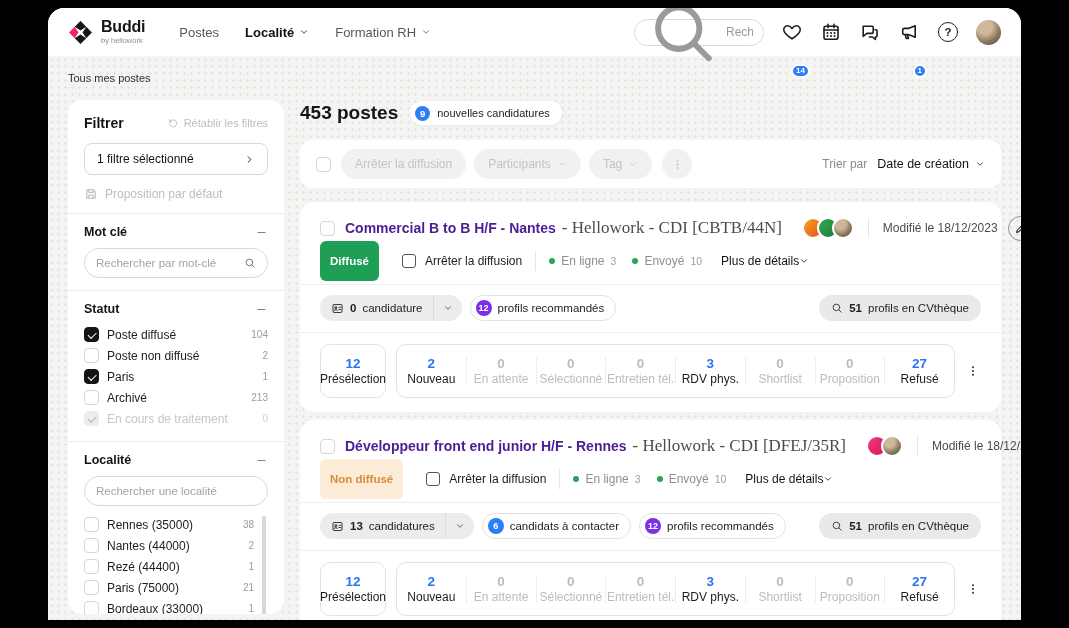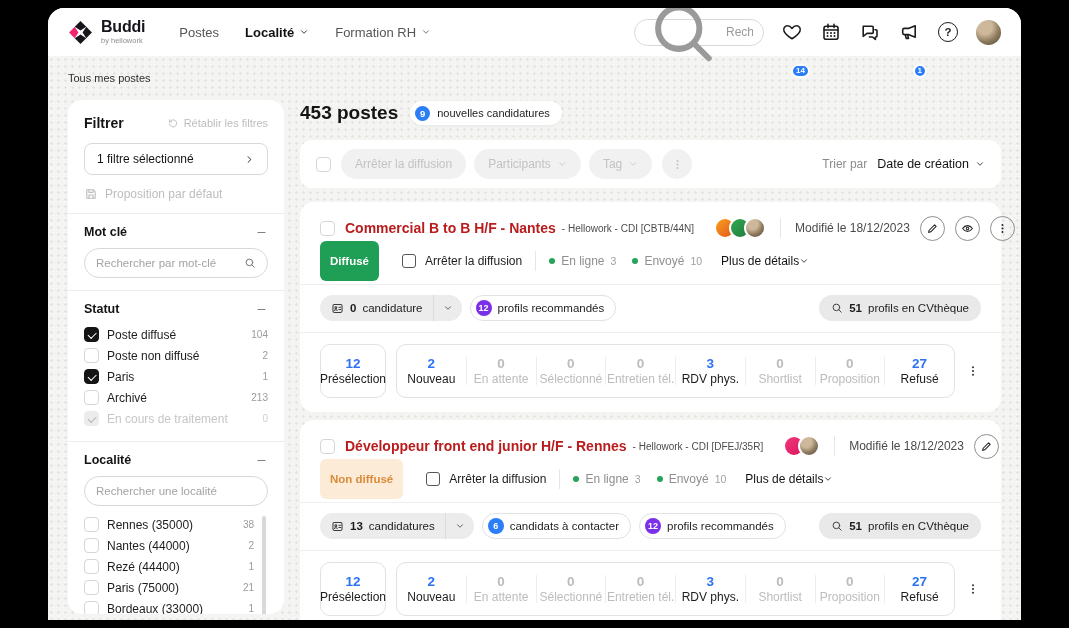--- a/index.html
+++ b/index.html
@@ -108,22 +108,22 @@
     display:grid; place-items:center; }
   .tb-more .ic { width:13px; height:13px; }
   .tb-sort { margin-left:auto; display:flex; align-items:center; gap:10px; }
   .sort-label { font-size:12px; color:#8c8c8c; }
   .sort-value { display:flex; align-items:center; gap:6px; font-size:12.5px; color:#141414; cursor:pointer; }
   .sort-value .ic { width:10px; height:10px; }
 
   .job-card { margin-top:14px; background:#fff; border-radius:14px; padding:14px 20px; }
   .job-card + .job-card { margin-top:8px; }
   .job-head { display:flex; align-items:center; gap:10px; height:24px; }
-  .job-title { font-size:14px; font-weight:700; color:#b91c1c; white-space:nowrap; cursor:pointer; }
-  .job-sub { font-size:10px; color:#4c4c4c; white-space:nowrap; margin-left:-4px; }
+  .job-title { font-size:14px; font-weight:700; color:#4c1d95; white-space:nowrap; cursor:pointer; }
+  .job-sub { font-size:17px; color:#4c4c4c; white-space:nowrap; margin-left:-4px;font-family:Liberation Serif, serif; }
   .spacer { flex:1; }
   .avatars { display:flex; align-items:center; }
   .avatar { width:22px; height:22px; border-radius:50%; border:2px solid #fff; cursor:pointer; }
   .avatar + .avatar { margin-left:-7px; }
   .avatar.orange { background:linear-gradient(135deg,#f6a21c,#e4541f); }
   .avatar.green  { background:linear-gradient(135deg,#35a852,#1d7c3c); }
   .avatar.pink   { background:linear-gradient(135deg,#f23a7b,#d9135f); }
   .avatar.photo  { background:radial-gradient(circle at 35% 28%, #cdb89b 0 30%, #8d7a5d 60%, #4f4638 100%); }
   .vline { width:1px; height:20px; background:#e6e6e6; margin:0 4px; flex:none; }
   .modified { font-size:12px; color:#4a4a4a; white-space:nowrap; }

